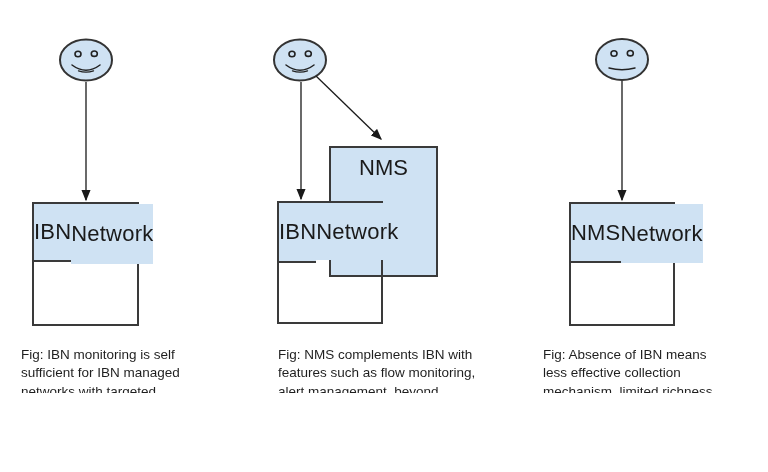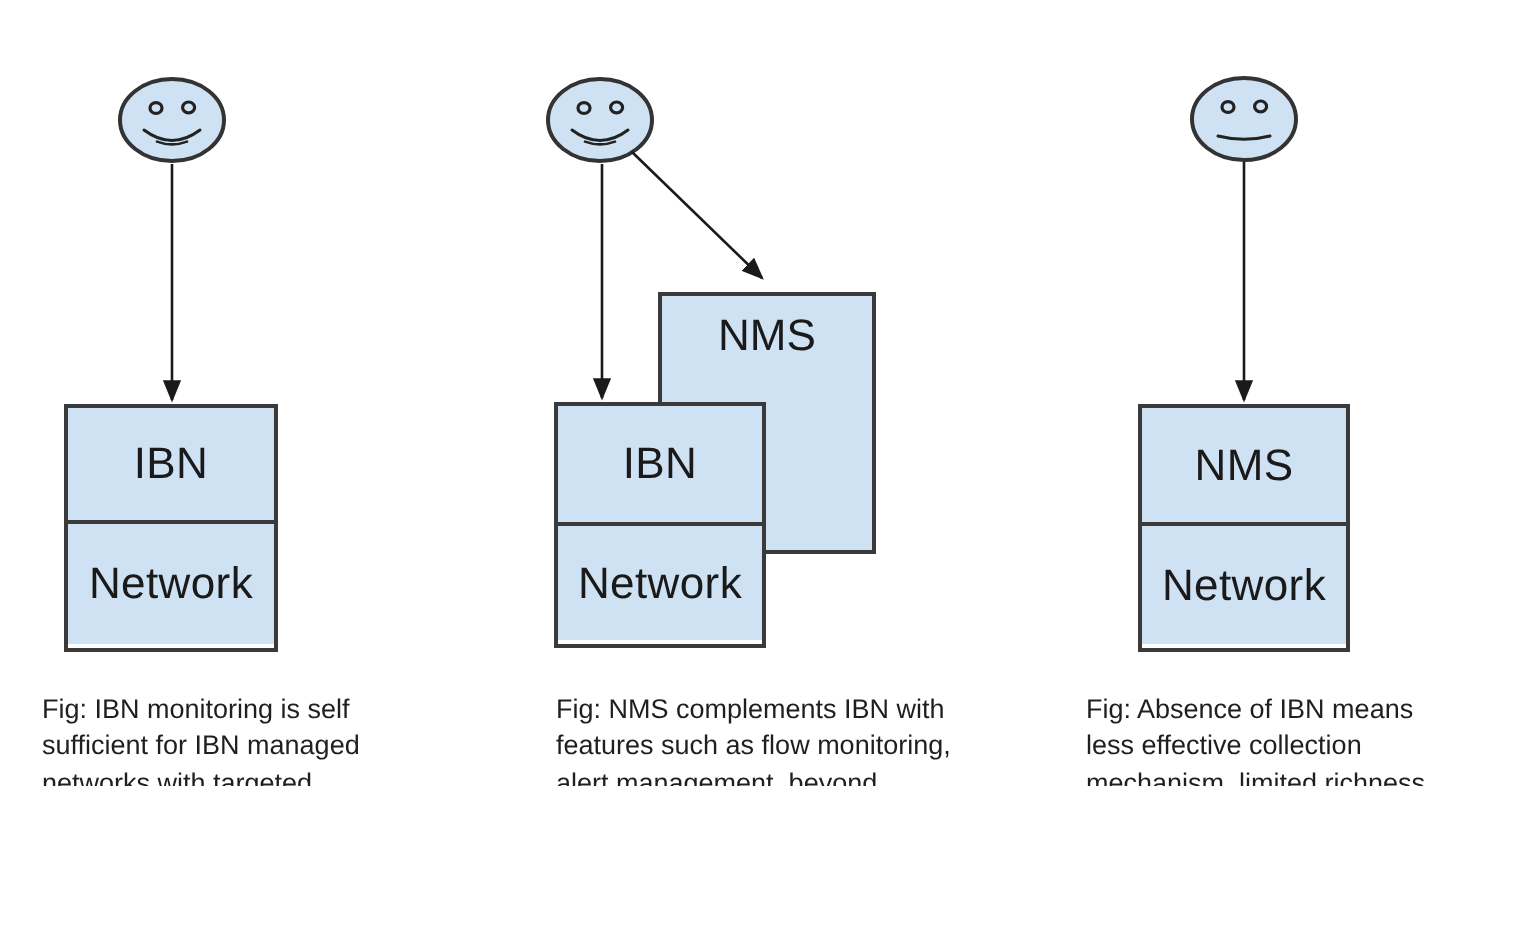--- a/index.html
+++ b/index.html
@@ -4,21 +4,21 @@
 <style>
   html,body {margin:0; padding:0; background:#ffffff;}
   #canvas {
     position:relative; width:768px; height:393px; background:#ffffff;
     font-family:"Liberation Sans", sans-serif; overflow:hidden;
   }
   
   .stack {
     position:absolute; box-sizing:border-box;
     border:2px solid #3a3a3a; z-index:2;
-    display:flex; flex-direction:column;
+    display:flex; flex-direction:row;
   }
   .stack .box {
     box-sizing:border-box; background:#cfe2f3;
     display:flex; align-items:center; justify-content:center;
     font-size:22px; color:#1a1a1a; letter-spacing:0.2px;
   }
   .stack .box.top {border-bottom:2px solid #3a3a3a;}
   #stack-left  {left:32px;  top:202px; width:107px; height:124px;}
   #stack-left  .box.top {height:58px;} #stack-left  .box.bottom {height:60px;}
   #stack-mid   {left:277px; top:201px; width:106px; height:123px;}

